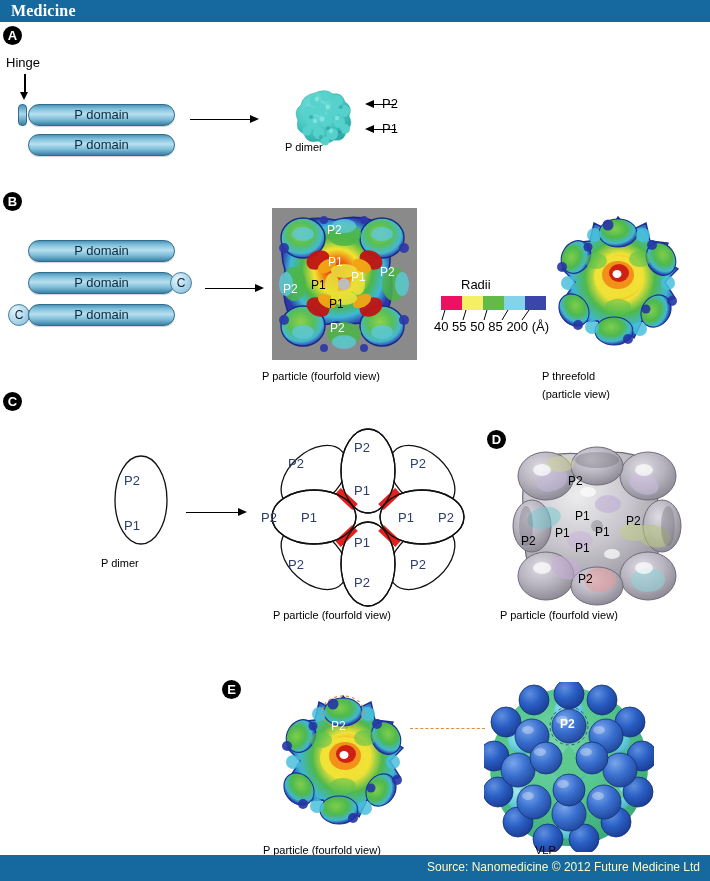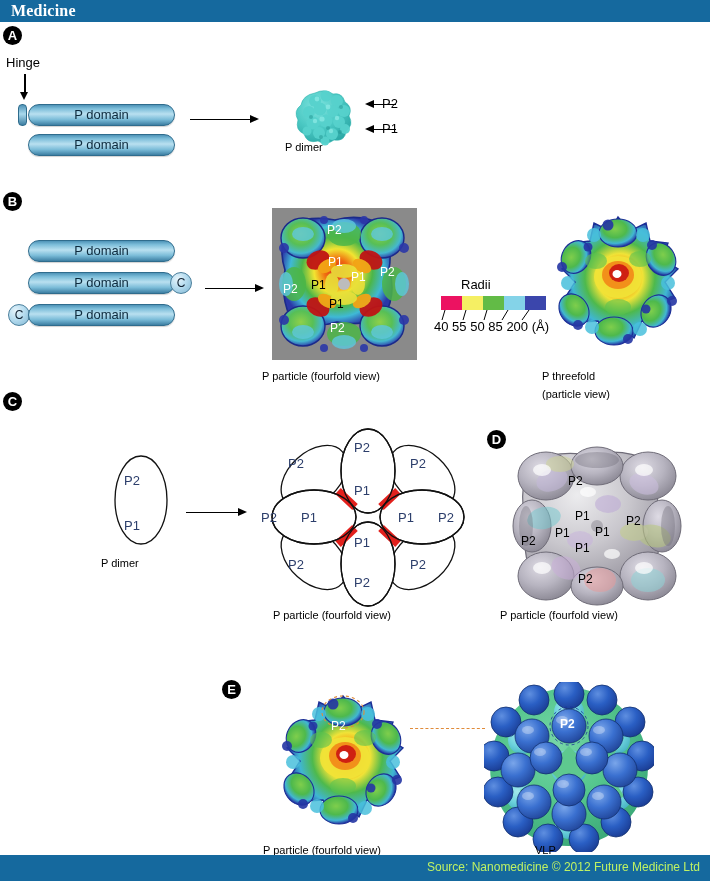--- a/index.html
+++ b/index.html
@@ -4,21 +4,21 @@
 <style>
   html,body{margin:0;padding:0;background:#fff;}
   body{width:710px;height:881px;position:relative;overflow:hidden;
        font-family:"Liberation Sans",sans-serif;color:#000;}
 
   
   .topbar{position:absolute;left:0;top:0;width:710px;height:22px;background:#15699e;}
   .topbar .logo{position:absolute;left:11px;top:2px;font-family:"Liberation Serif",serif;
                 font-size:16px;font-weight:700;font-style:normal;color:#fff;letter-spacing:.2px;}
   .botbar{position:absolute;left:0;top:855px;width:710px;height:26px;background:#15699e;}
-  .botbar .src{position:absolute;right:10px;top:5px;font-size:12px;color:#bef264;}
+  .botbar .src{position:absolute;right:10px;top:5px;font-size:12px;color:#fef9c3;}
 
   .canvas{position:absolute;left:0;top:22px;width:710px;height:833px;background:#fff;}
 
   
   .badge{position:absolute;width:19px;height:19px;border-radius:50%;background:#000;
          color:#fff;font-size:13px;font-weight:700;line-height:19px;text-align:center;
          font-family:"Liberation Sans",sans-serif;}
 
   
   .pbar{position:absolute;height:22px;border-radius:11px/11px;

